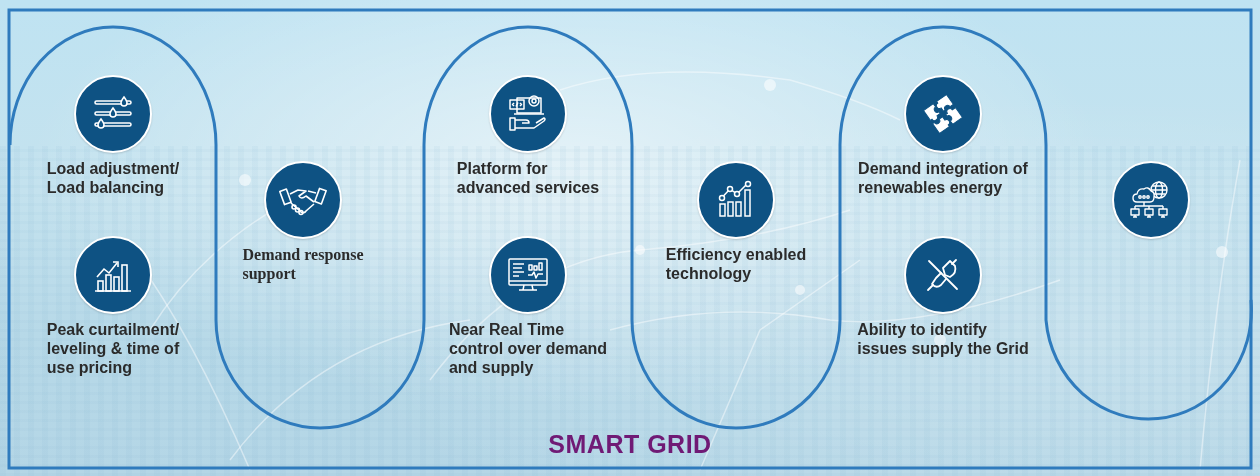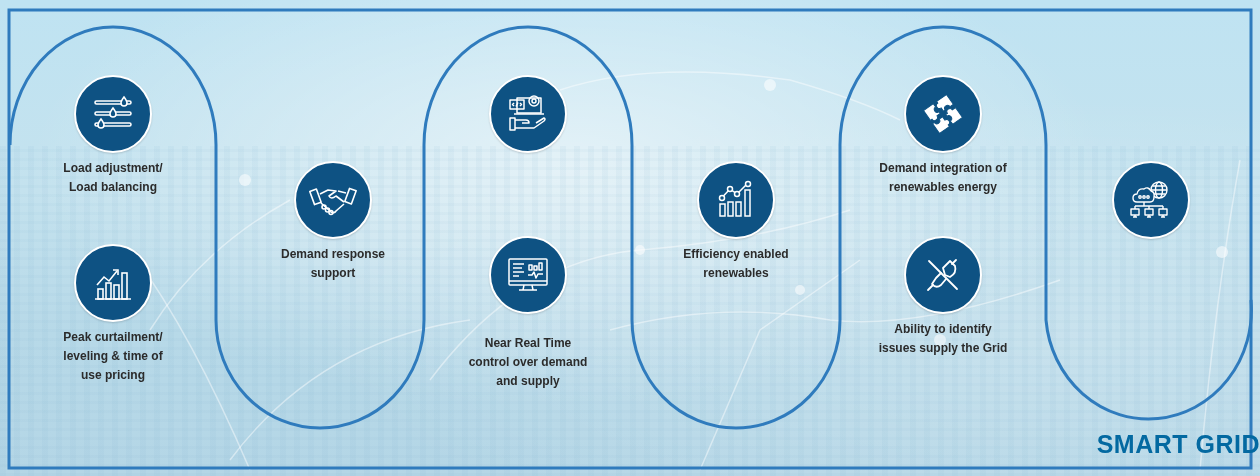--- a/index.html
+++ b/index.html
@@ -27,26 +27,26 @@
     display: flex; flex-direction: column; align-items: center;
   }
   .icon-circle {
     width: 74px; height: 74px; border-radius: 50%;
     background: #0e5283; border: 2.5px solid #ffffff;
     display: flex; align-items: center; justify-content: center;
     box-shadow: 0 1px 2px rgba(0,0,0,0.15);
   }
   .icon-circle svg { width: 48px; height: 48px; }
   .label {
-    margin-top: 6px; text-align: center; color: #2b2b2b;
-    font-size: 12px; font-weight: bold; line-height: 19px; white-space: pre-line;
+    margin-top: 6px; color: #2b2b2b;
+    font-size: 16px; font-weight: bold; line-height: 19px; white-space: pre-line;
   }
   .title {
-    position: absolute; left: 0; width: 1260px; top: 430px; text-align: right;
-    color: #0369a1; font-weight: bold; font-size: 25px; letter-spacing: 0.5px;
+    position: absolute; left: 0; width: 1260px; top: 430px; text-align: center;
+    color: #701a75; font-weight: bold; font-size: 25px; letter-spacing: 0.5px;
   }
 </style>
 </head>
 <body>
 
 <div class="bg"></div>
 <div class="city"></div>
 
 <svg class="frame" width="1260" height="476">
 
@@ -93,38 +93,38 @@
       <rect x="6" y="33" width="36" height="3" rx="1.5"></rect>
       <path d="M35 7 q3 4 3 6 a3 3 0 0 1 -6 0 q0 -2 3 -6z" fill="#0e5283"></path>
       <path d="M24 18 q3 4 3 6 a3 3 0 0 1 -6 0 q0 -2 3 -6z" fill="#0e5283"></path>
       <path d="M12 29 q3 4 3 6 a3 3 0 0 1 -6 0 q0 -2 3 -6z" fill="#0e5283"></path>
     </svg>
   </div>
   <div class="label">Load adjustment/
 Load balancing</div>
 </div>
 
-<div class="item" style="left:113px; top:244px;">
+<div class="item" style="left:113px; top:236px;">
   <div class="icon-circle">
     <svg viewBox="0 0 48 48" fill="none" stroke="#fff" stroke-width="1.6">
       <path d="M6 40 H42"></path>
       <rect x="9" y="30" width="5" height="10"></rect>
       <rect x="17" y="24" width="5" height="16"></rect>
       <rect x="25" y="26" width="5" height="14"></rect>
       <rect x="33" y="14" width="5" height="26"></rect>
       <path d="M8 26 L15 18 L20 22 L28 12"></path>
       <path d="M24 11 L29 11 L29 16"></path>
     </svg>
   </div>
   <div class="label">Peak curtailment/
 leveling &amp; time of
 use pricing</div>
 </div>
 
-<div class="item" style="left:333px; top:161px;">
+<div class="item" style="left:303px; top:161px;font-family:Liberation Serif, serif;">
   <div class="icon-circle">
     <svg viewBox="0 0 48 48" fill="none" stroke="#fff" stroke-width="1.6" stroke-linejoin="round">
       <rect x="3" y="14" width="7" height="14" transform="rotate(-20 6 21)"></rect>
       <rect x="38" y="13" width="7" height="14" transform="rotate(20 41 20)"></rect>
       <path d="M11 18 L19 14 L27 15 L20 20 Q22 24 27 20 L35 26"></path>
       <path d="M37 17 L29 15"></path>
       <path d="M12 27 L22 36 Q25 38 27 35 L35 28"></path>
       <circle cx="15" cy="31" r="2"></circle>
       <circle cx="18.5" cy="34" r="2"></circle>
       <circle cx="22" cy="36.5" r="2"></circle>
@@ -140,23 +140,25 @@
       <rect x="6" y="10" width="14" height="9"></rect>
       <path d="M10 13 L8.5 14.5 L10 16 M16 13 L17.5 14.5 L16 16 M14 12.5 L12 16.5"></path>
       <rect x="13" y="8" width="24" height="15"></rect>
       <path d="M10 24 H40"></path>
       <circle cx="30" cy="11" r="5"></circle>
       <circle cx="30" cy="11" r="2"></circle>
       <rect x="6" y="28" width="5" height="12"></rect>
       <path d="M11 30 H22 Q25 30 25 33 H18 M11 38 H30 L40 31 Q42 29 40 28 L32 33"></path>
     </svg>
   </div>
-</div>
-
-<div class="item" style="left:528px; top:236px;gap:14px;">
+  <div class="label">Platform for
+advanced services</div>
+</div>
+
+<div class="item" style="left:528px; top:236px;">
   <div class="icon-circle">
     <svg viewBox="0 0 48 48" fill="none" stroke="#fff" stroke-width="1.5" stroke-linejoin="round">
       <rect x="5" y="8" width="38" height="26" rx="1"></rect>
       <path d="M5 30 H43"></path>
       <path d="M20 34 L19 39 H29 L28 34 M15 39 H33"></path>
       <path d="M9 13 H20 M9 17 H18 M9 21 H20 M9 25 H15"></path>
       <rect x="25" y="14" width="3" height="5"></rect>
       <rect x="30" y="15" width="3" height="4"></rect>
       <rect x="35" y="12" width="3" height="7"></rect>
       <path d="M24 24 H28 L30 21 L32 27 L34 23 H39"></path>
@@ -175,21 +177,21 @@
       <rect x="24" y="26" width="5" height="14"></rect>
       <rect x="33" y="14" width="5" height="26"></rect>
       <path d="M10.5 21 L18 13 L25 18 L35 8"></path>
       <circle cx="10" cy="22" r="2.5" fill="#0e5283"></circle>
       <circle cx="18" cy="13" r="2.5" fill="#0e5283"></circle>
       <circle cx="25" cy="18" r="2.5" fill="#0e5283"></circle>
       <circle cx="36" cy="8" r="2.5" fill="#0e5283"></circle>
     </svg>
   </div>
   <div class="label">Efficiency enabled
-renewables</div>
+technology</div>
 </div>
 
 <div class="item" style="left:943px; top:75px;">
   <div class="icon-circle">
     <svg viewBox="0 0 48 48">
       <g transform="rotate(-35 24 24)" fill="#fff" stroke="#0e5283" stroke-width="1">
         <path d="M10 10 H22 V14 a3 3 0 1 0 0 6 V22 H18 a3 3 0 1 1 -6 0 H10z"></path>
         <path d="M26 10 H38 V22 H34 a3 3 0 1 0 -6 0 H26 V18 a3 3 0 1 1 0 -6z"></path>
         <path d="M10 26 H12 a3 3 0 1 0 6 0 H22 V30 a3 3 0 1 1 0 6 V38 H10z"></path>
         <path d="M26 26 H28 a3 3 0 1 1 6 0 H38 V38 H26 V34 a3 3 0 1 0 0 -6z"></path>

